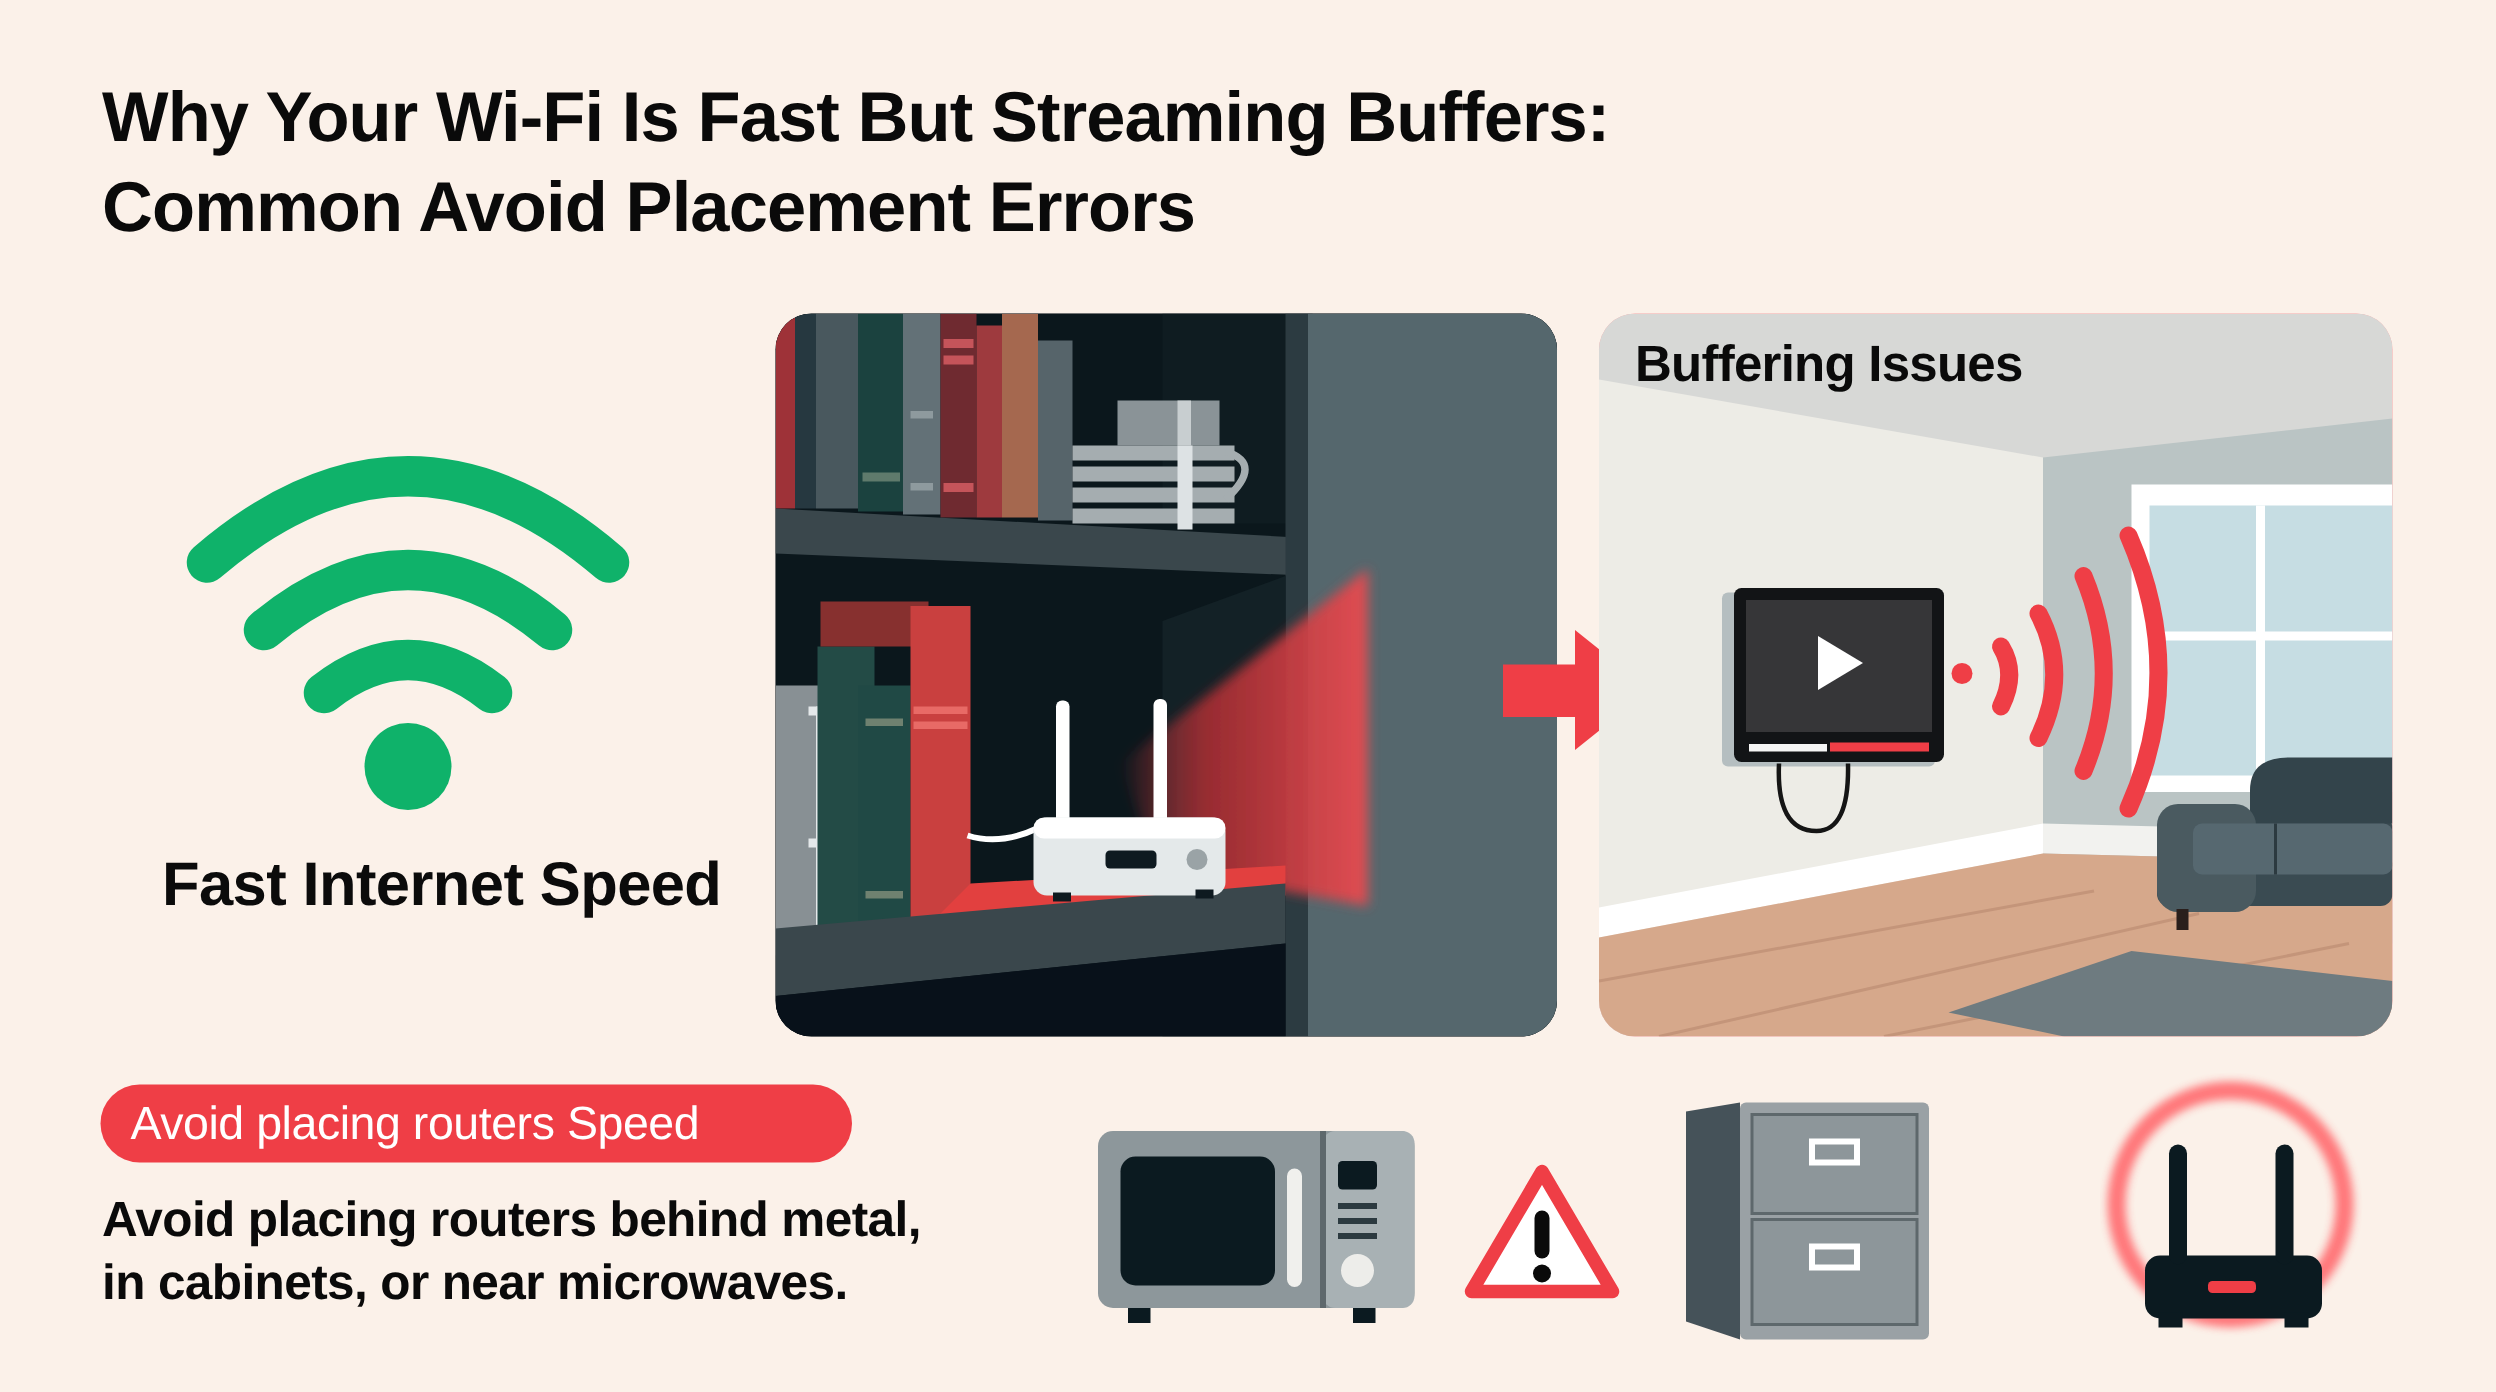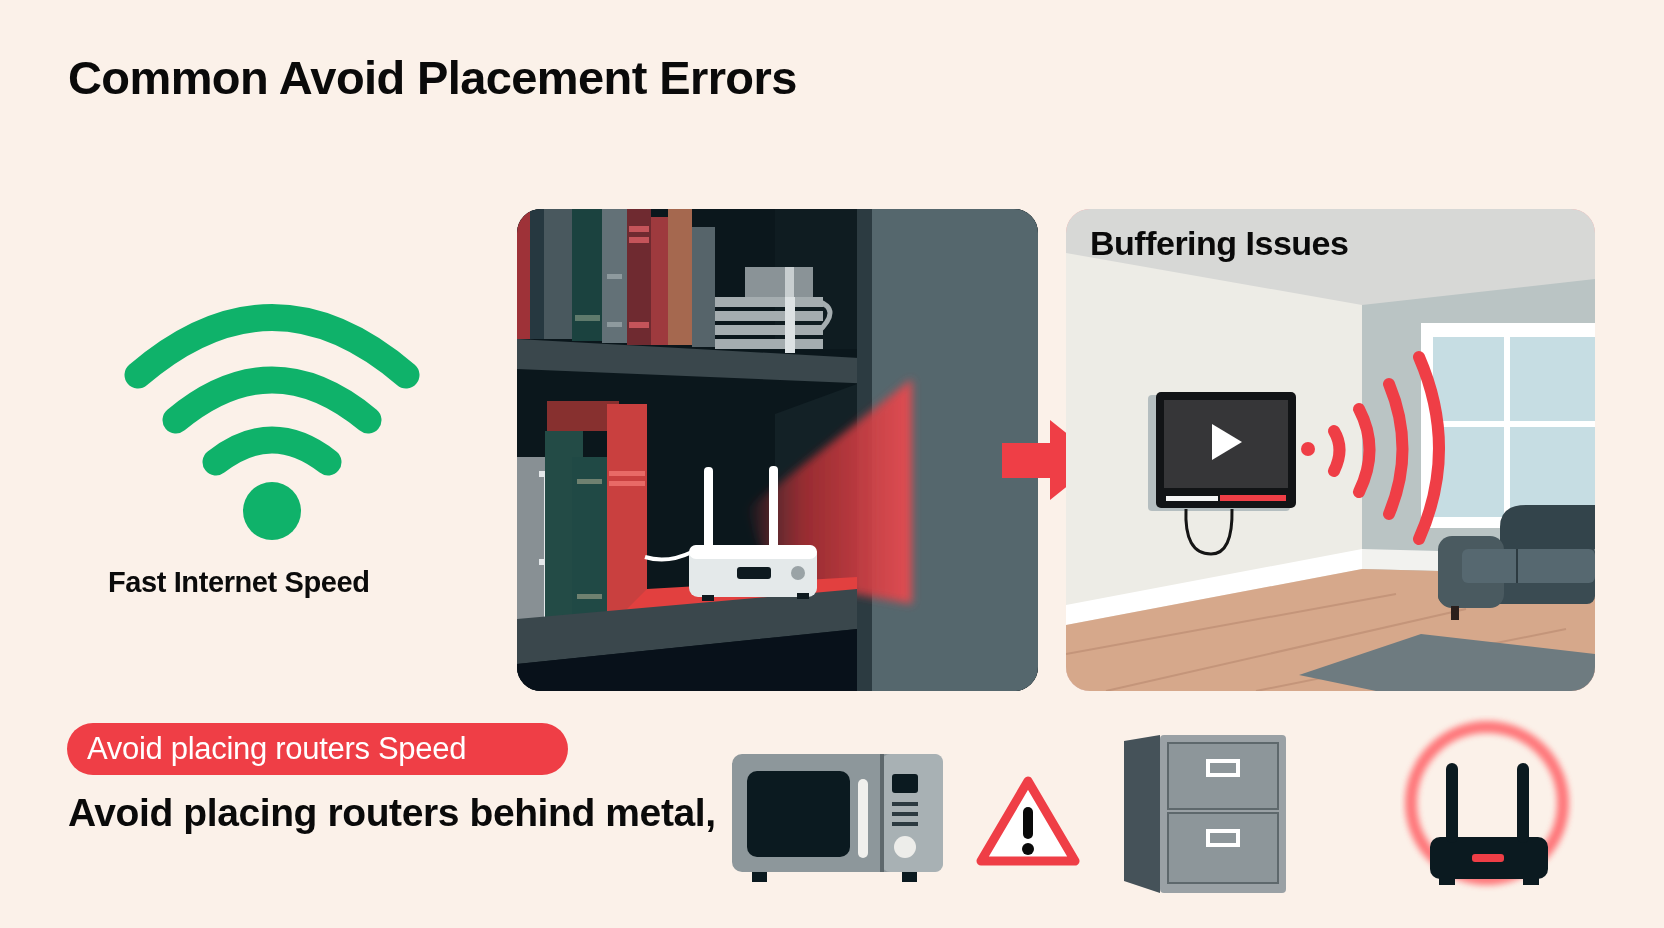--- a/index.html
+++ b/index.html
@@ -11,49 +11,50 @@
     color: #0B0B0B;
   }
   .abs { position: absolute; }
   .title {
     left: 68px; top: 48px; width: 1200px;
     font-size: 47px; font-weight: 700; line-height: 60px;
     letter-spacing: -0.6px; color: #0A0A0A;
   }
   .title span { display: block; }
   .fast-label {
-    left: 108px; top: 566px; font-size: 29px; font-weight: 700;
+    left: 108px; top: 566px; font-size: 41px; font-weight: 700;
     letter-spacing: -0.4px;
   }
   .panel {
     border-radius: 24px; overflow: hidden;
   }
   .panel-left { left: 517px; top: 209px; width: 521px; height: 482px; background: #0A1519; }
   .panel-right { left: 1066px; top: 209px; width: 529px; height: 482px; background: #fca5a5; }
   .panel svg { position: absolute; left: 0; top: 0; }
   .panel-title {
     left: 24px; top: 15px; font-size: 34px; font-weight: 700; letter-spacing: -0.5px;
     color: #0A0A0A;
   }
   .pill {
     left: 67px; top: 723px; width: 501px; height: 52px; border-radius: 26px;
     background: #EF3E46; color: #FFFFFF;
     font-size: 31px; font-weight: 400; letter-spacing: -0.3px;
     padding-left: 20px; line-height: 52px;
   }
   .body-text {
-    left: 68px; top: 792px; font-size: 39px; font-weight: 700; line-height: 42px;
+    left: 68px; top: 792px; font-size: 33px; font-weight: 700; line-height: 42px;
     letter-spacing: -0.4px; color: #0A0A0A;
   }
   .body-text span { display: block; }
 </style>
 </head>
 <body>
 
 <h1 class="abs title">
+  <span>Why Your Wi-Fi Is Fast But Streaming Buffers:</span>
   <span>Common Avoid Placement Errors</span>
 </h1>
 
 <svg class="abs" style="left:110px;top:290px" width="330" height="260" viewBox="0 0 330 260">
   <g fill="none" stroke="#0FB26A" stroke-width="27" stroke-linecap="round">
     <path d="M 28 85 Q 162 -30 296 85"></path>
     <path d="M 66 130 Q 162 50 258 130"></path>
     <path d="M 106 172 Q 162 128 218 172"></path>
   </g>
   <circle cx="162" cy="221" r="29" fill="#0FB26A"></circle>
@@ -195,20 +196,21 @@
       <path d="M 323 175 Q 350 240 323 305"></path>
       <path d="M 353 148 Q 393 240 353 330"></path>
     </g>
   </svg>
   <div class="abs panel-title">Buffering Issues</div>
 </div>
 
 <div class="abs pill">Avoid placing routers Speed</div>
 <div class="abs body-text">
   <span>Avoid placing routers behind metal,</span>
+  <span>in cabinets, or near microwaves.</span>
 </div>
 
 <svg class="abs" style="left:730px;top:752px" width="215" height="132" viewBox="0 0 215 132">
   <rect x="2" y="2" width="211" height="118" rx="10" fill="#8D979B"></rect>
   <rect x="152" y="2" width="61" height="118" rx="8" fill="#A8B1B4"></rect>
   <rect x="150" y="2" width="4" height="118" fill="#5E686C"></rect>
   <rect x="17" y="19" width="103" height="86" rx="10" fill="#0B1A20"></rect>
   <rect x="128" y="27" width="10" height="79" rx="5" fill="#F0F0ED"></rect>
   <rect x="162" y="22" width="26" height="19" rx="3" fill="#0B1A20"></rect>
   <rect x="162" y="50" width="26" height="4" fill="#2C3A40"></rect>

